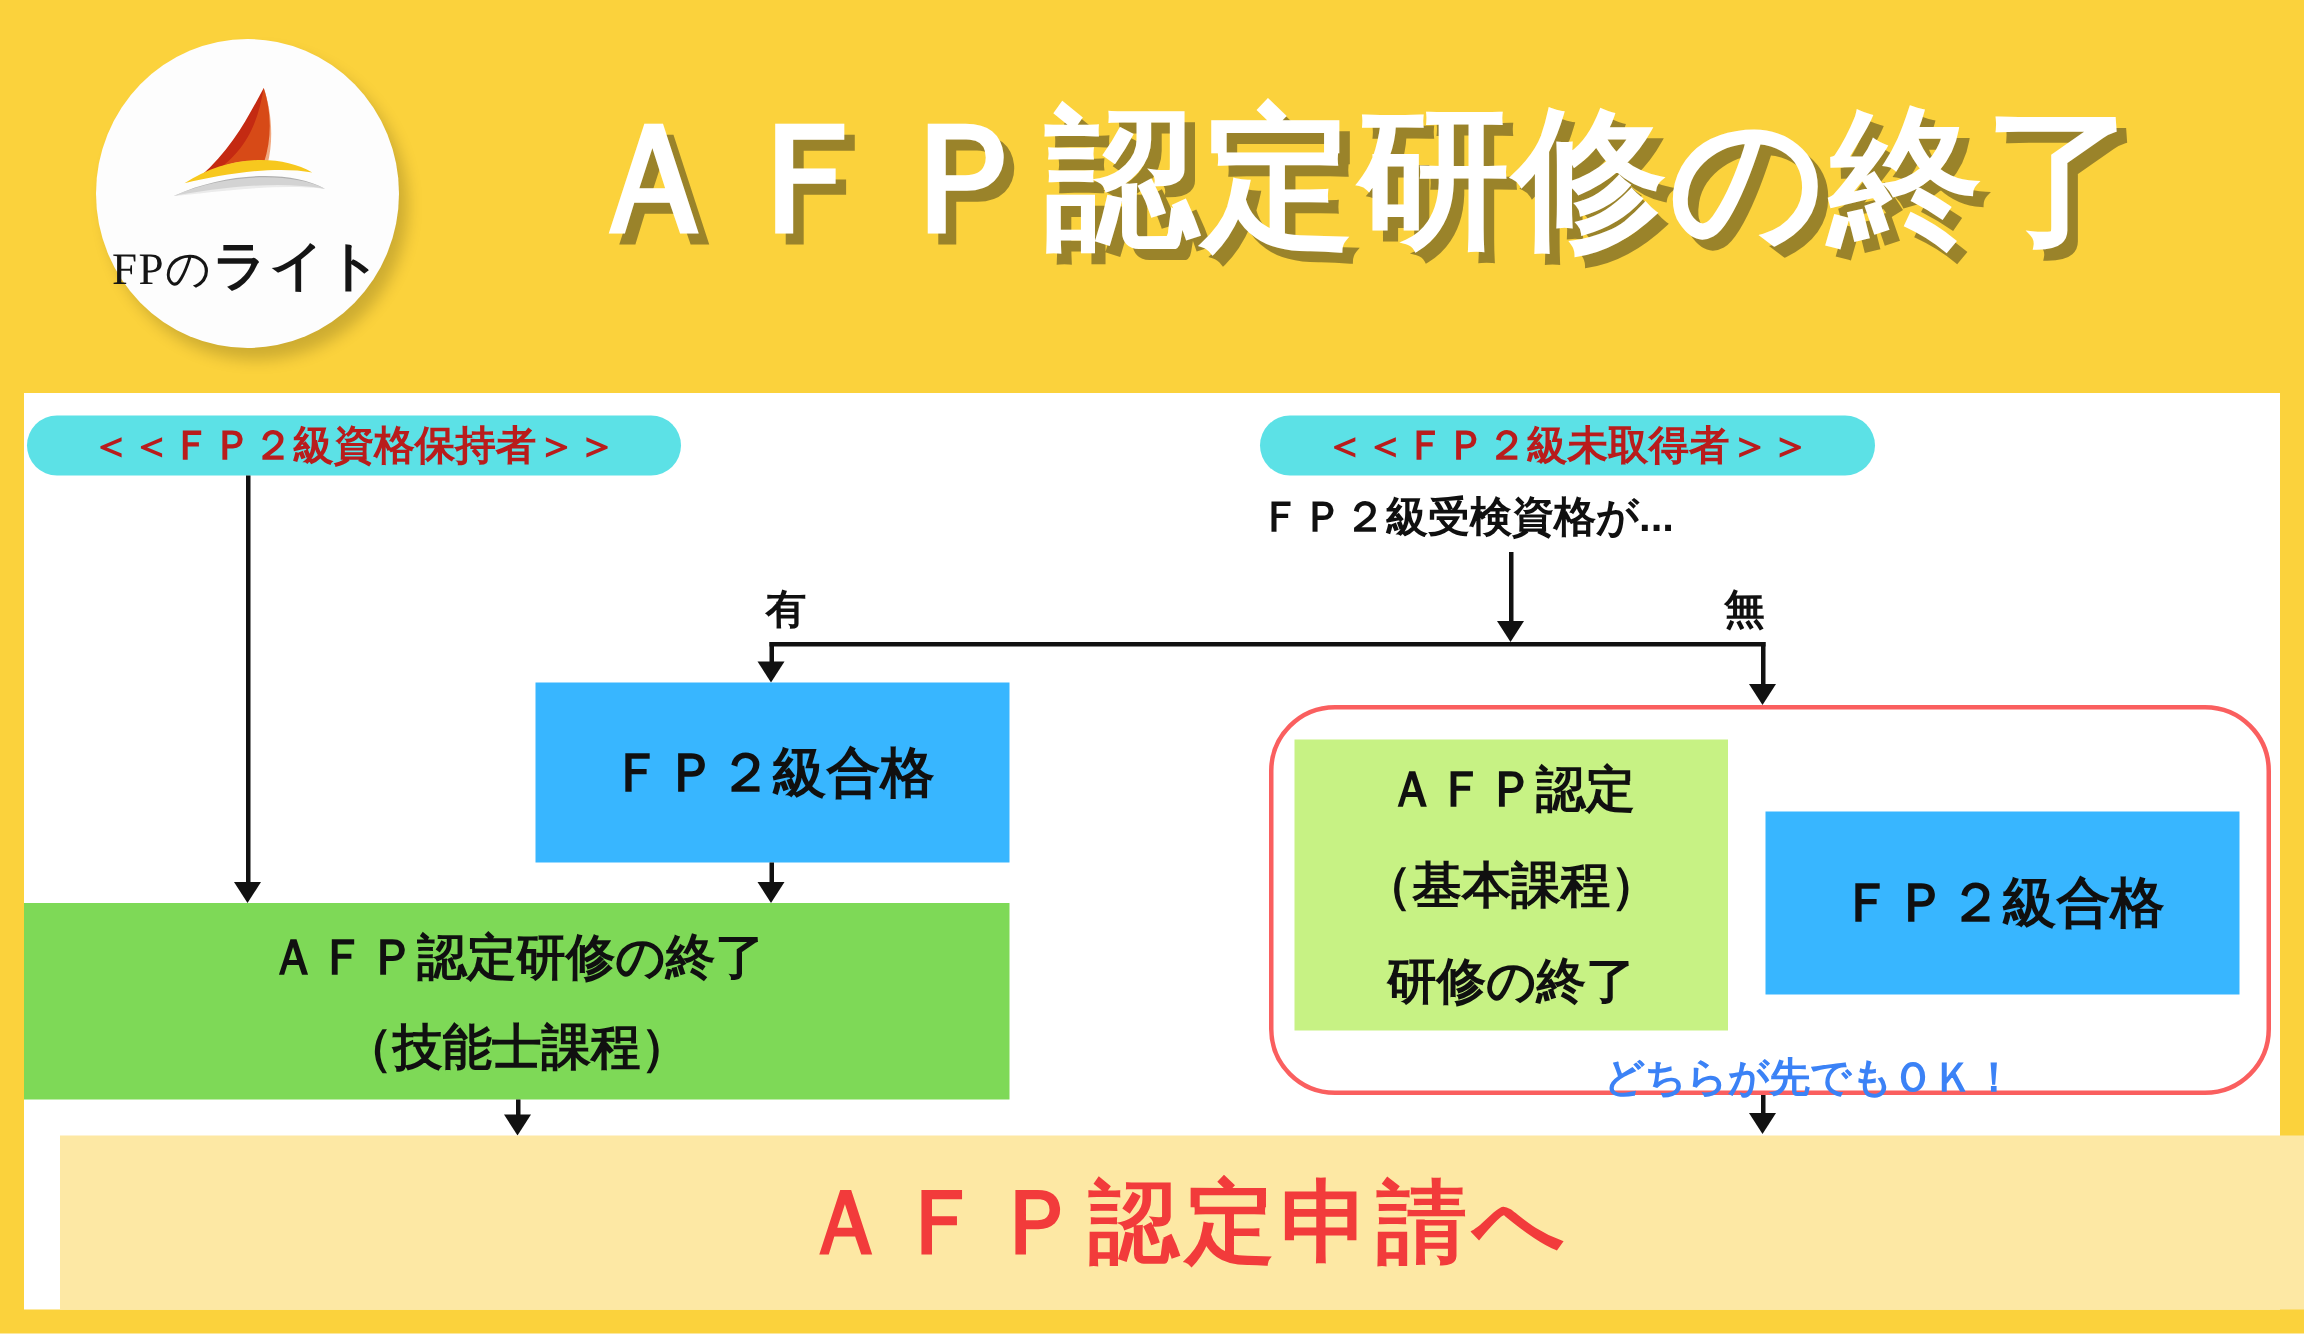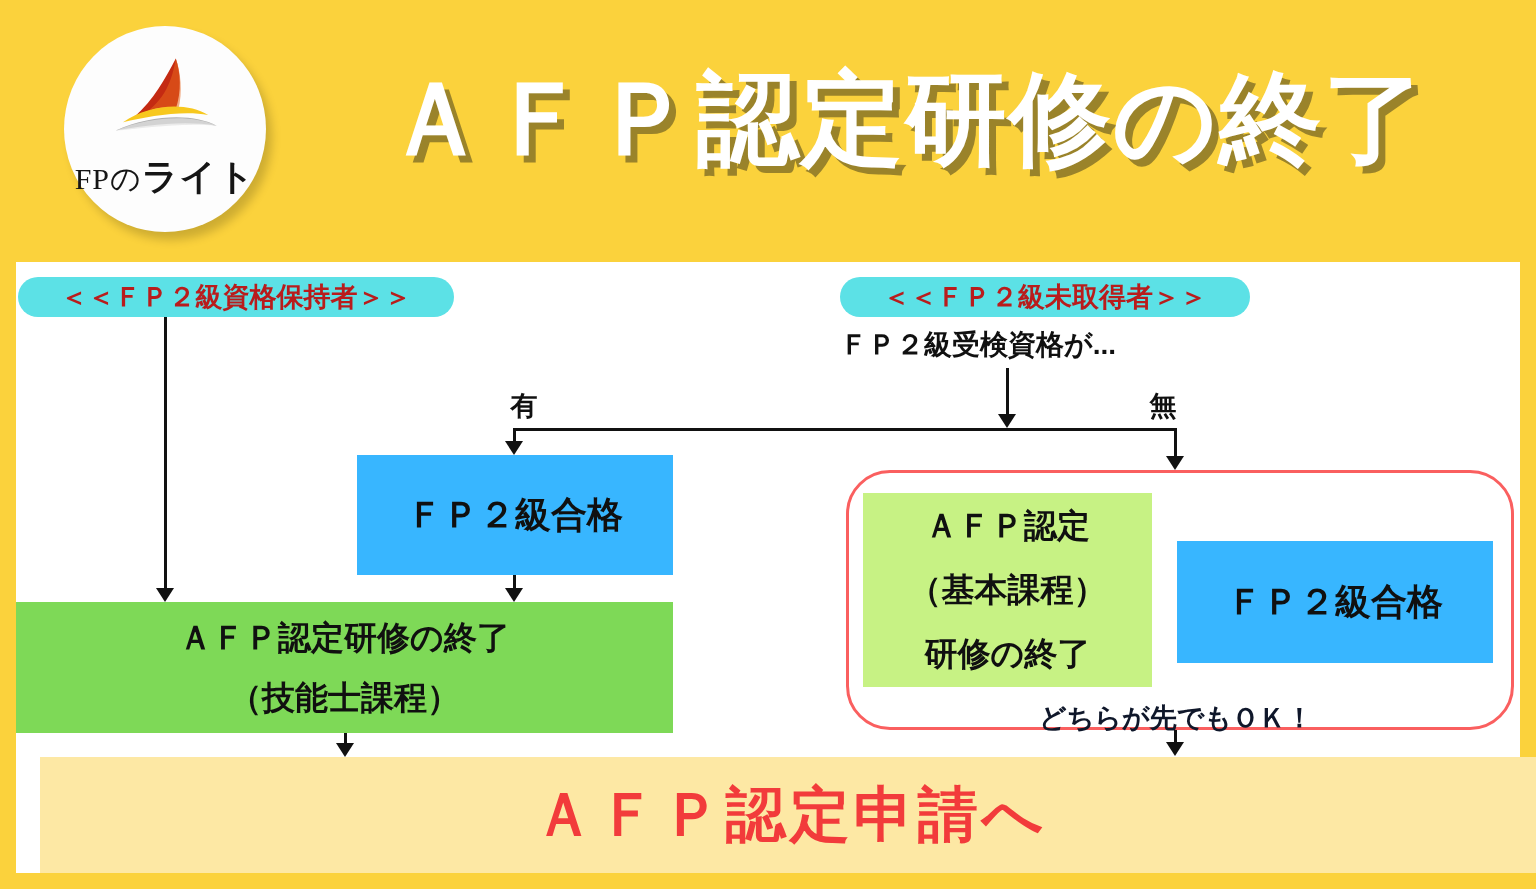--- a/index.html
+++ b/index.html
@@ -37,22 +37,22 @@
 
   .box{position:absolute;display:flex;align-items:center;justify-content:center;
     font-weight:800;color:#101010;text-align:center;}
   .box.blue{background:#38B6FF;font-size:36px;text-align:center;}
   .box.green{background:#7ED957;flex-direction:column;font-size:33px;line-height:60px;}
   .box.lightgreen{background:#C7F284;flex-direction:column;font-size:33px;line-height:64px;}
 
   .redframe{position:absolute;left:830px;top:208px;width:668px;height:260px;
     border:3px solid #FA5F5F;border-radius:44px;box-sizing:border-box;background:#ffffff;}
 
-  .either-note{position:absolute;left:830px;top:438px;width:660px;text-align:center;
-    font-weight:800;font-size:27px;color:#0f172a;white-space:nowrap;}
+  .either-note{position:absolute;left:860px;top:438px;width:660px;text-align:center;
+    font-weight:800;font-size:27px;color:#3b82f6;white-space:nowrap;}
 
   .final-box{position:absolute;left:0;top:495px;width:1501px;height:116px;background:#FDE8A4;
     display:flex;align-items:center;justify-content:center;margin-left:24px;}
   .final-box .txt{color:#F23B3B;font-weight:800;font-size:60px;letter-spacing:4px;white-space:nowrap;}
 </style>
 </head>
 <body>
 
 <div class="stage">
 

